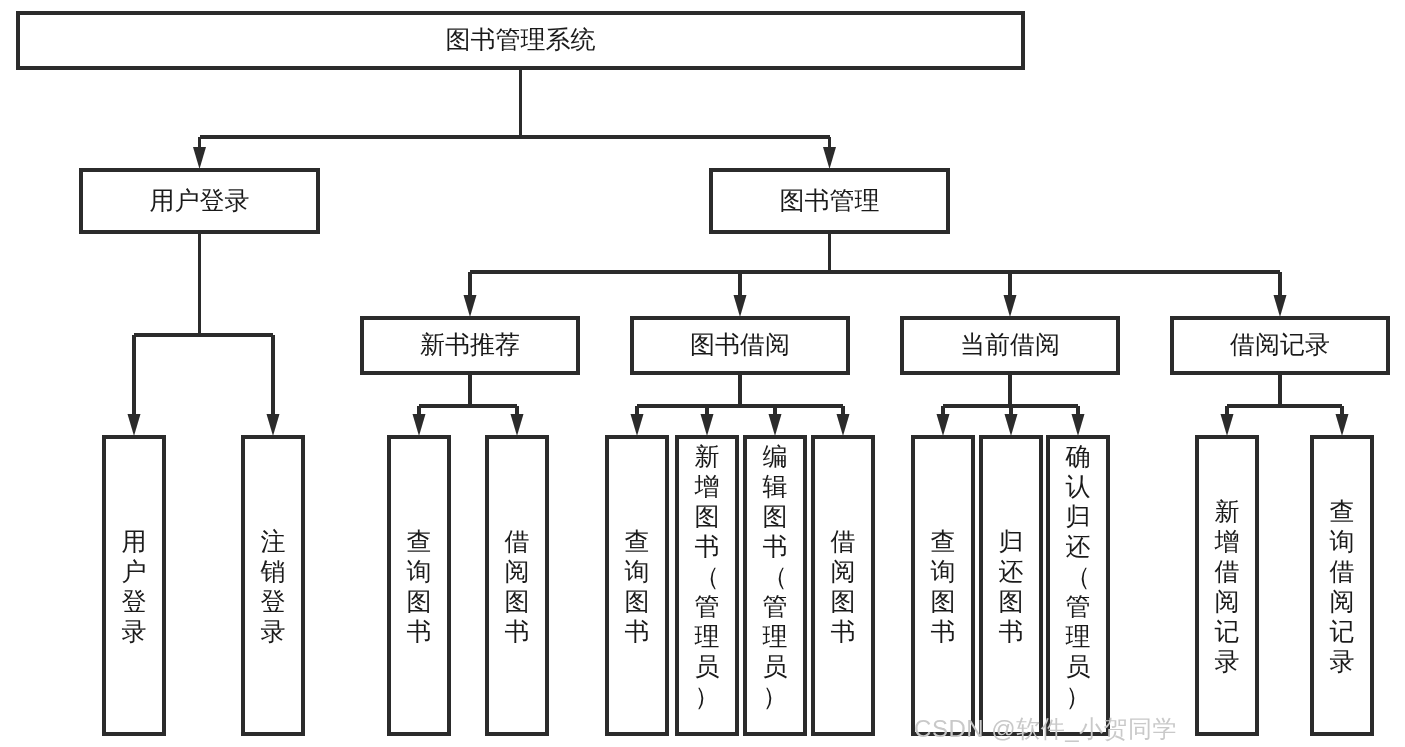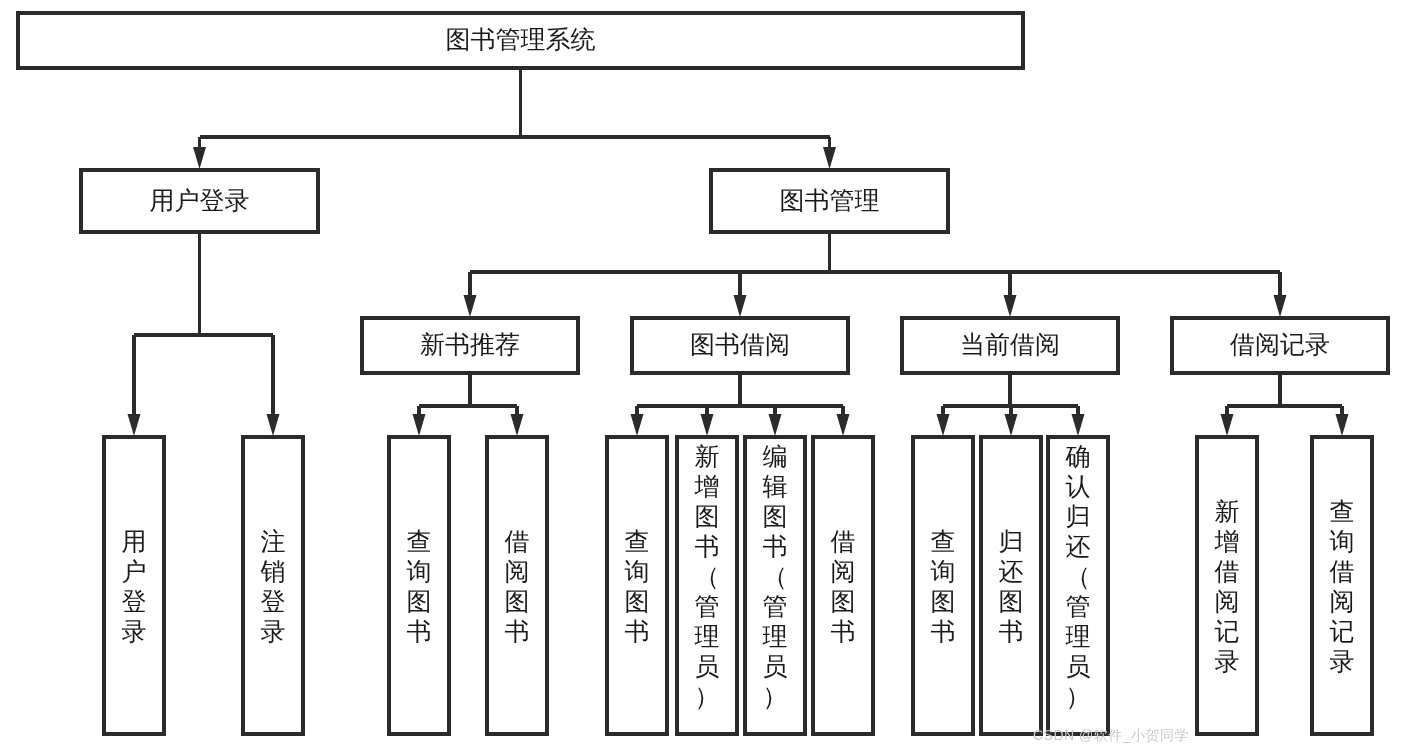--- a/index.html
+++ b/index.html
@@ -54,24 +54,24 @@
   }
   .node-label-vertical {
     fill: #1a1a1a;
     font-family: "Liberation Sans", "DejaVu Sans", sans-serif;
     font-size: 25px;
     text-anchor: middle;
     white-space: pre;
   }
   .watermark {
     position: absolute;
-    right: 4px;
+    right: 16px;
     bottom: 2px;
     font-family: "Liberation Sans", "DejaVu Sans", sans-serif;
-    font-size: 14px;
+    font-size: 24px;
     color: #c9c9c9;
     letter-spacing: 0.5px;
     user-select: none;
     pointer-events: none;
     white-space: nowrap;
   }
 </style>
 </head>
 <body>
 

